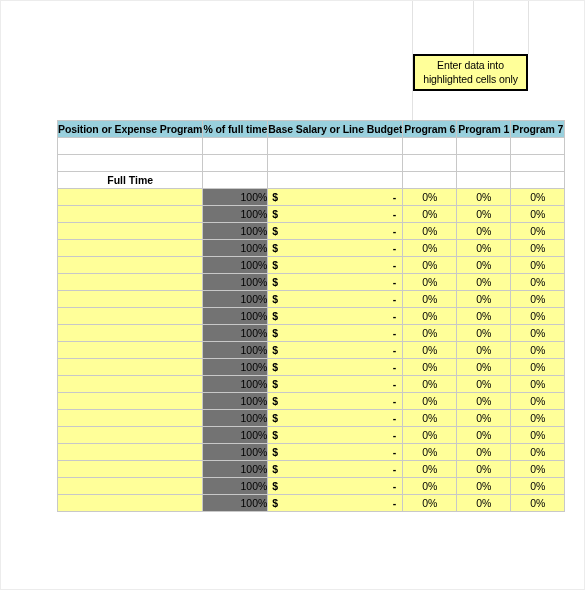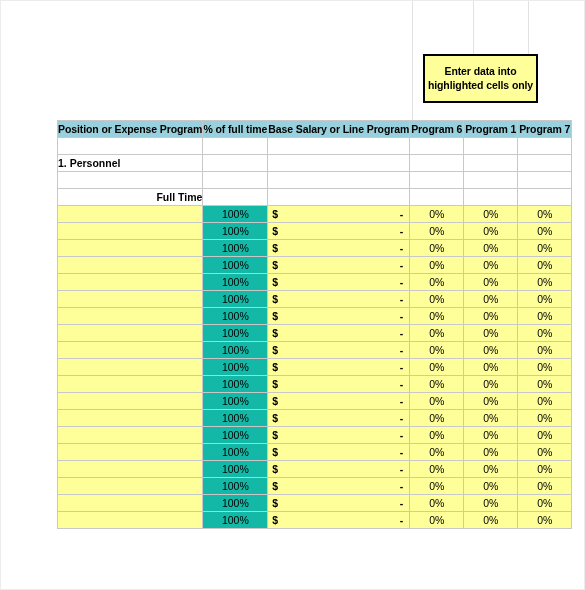--- a/index.html
+++ b/index.html
@@ -30,34 +30,33 @@
     width: 1px;
     background: #e2e2e2;
   }
 
   
   #note {
     position: absolute;
     left: 412px;
     top: 53px;
     width: 115px;
-    height: 49px;
+    height: 37px;
     box-sizing: border-box;
     background: #ffff99;
     border: 2px solid #000000;
     display: flex;
     align-items: center;
     justify-content: center;
     text-align: center;
     font-size: 10.5px;
-    font-weight: bold;
+    font-weight: normal;
     line-height: 1.28;
     color: #000000;
     letter-spacing: -0.1px;
-    margin-left: 10px;
   }
 
   
   #grid {
     position: absolute;
     left: 56px;
     top: 119px;
     border-collapse: collapse;
     table-layout: fixed;
     font-size: 10.5px;
@@ -114,39 +113,39 @@
   
   tr.subhead td {
     background: #ffffff;
     border-top: 2px solid #000;
     border-bottom: 1px solid #c8c8c8;
     border-left: 1px solid #000;
     border-right: 1px solid #000;
   }
   tr.subhead td.label {
     font-weight: bold;
-    text-align: right;
+    text-align: center;
     padding-left: 4px;
     border-left: 2px solid #000;
   }
   tr.subhead td.last { border-right: 2px solid #000; }
 
   
   tr.data td {
     border-top: 1px solid #bdbdbd;
     border-bottom: 1px solid #bdbdbd;
   }
   td.cell-cat {
     background: #ffff99;
     border-left: 2px solid #000;
     border-right: 2px solid #000;
   }
   td.cell-pct {
-    background: #14b8a6;
-    text-align: center;
+    background: #737373;
+    text-align: right;
     border-left: none;
     border-right: 2px solid #000;
   }
   td.cell-base {
     background: #ffff99;
     border-right: 2px solid #000;
     position: relative;
   }
   td.cell-base .dollar {
     position: absolute;
@@ -189,43 +188,35 @@
         <col class="c-pct">
         <col class="c-base">
       <col class="c-p">
         <col class="c-p">
         <col class="c-p">
     </colgroup>
     <tbody id="grid-body">
       <tr class="header">
         <td class="first">Position or Expense Program</td>
         <td>% of full time</td>
-        <td>Base Salary or Line Program</td>
+        <td>Base Salary or Line Budget</td>
         <td>Program 6</td>
         <td>Program 1</td>
         <td class="last">Program 7</td>
       </tr>
 
       <tr class="blank">
         <td></td>
         <td></td>
         <td></td>
         <td></td>
         <td></td>
         <td></td>
       </tr>
 
-      <tr class="section">
-        <td class="label">1. Personnel</td>
-        <td></td>
-        <td></td>
-        <td></td>
-        <td></td>
-        <td></td>
-      </tr>
 
       <tr class="blank">
         <td></td>
         <td></td>
         <td></td>
         <td></td>
         <td></td>
         <td></td>
       </tr>
 

